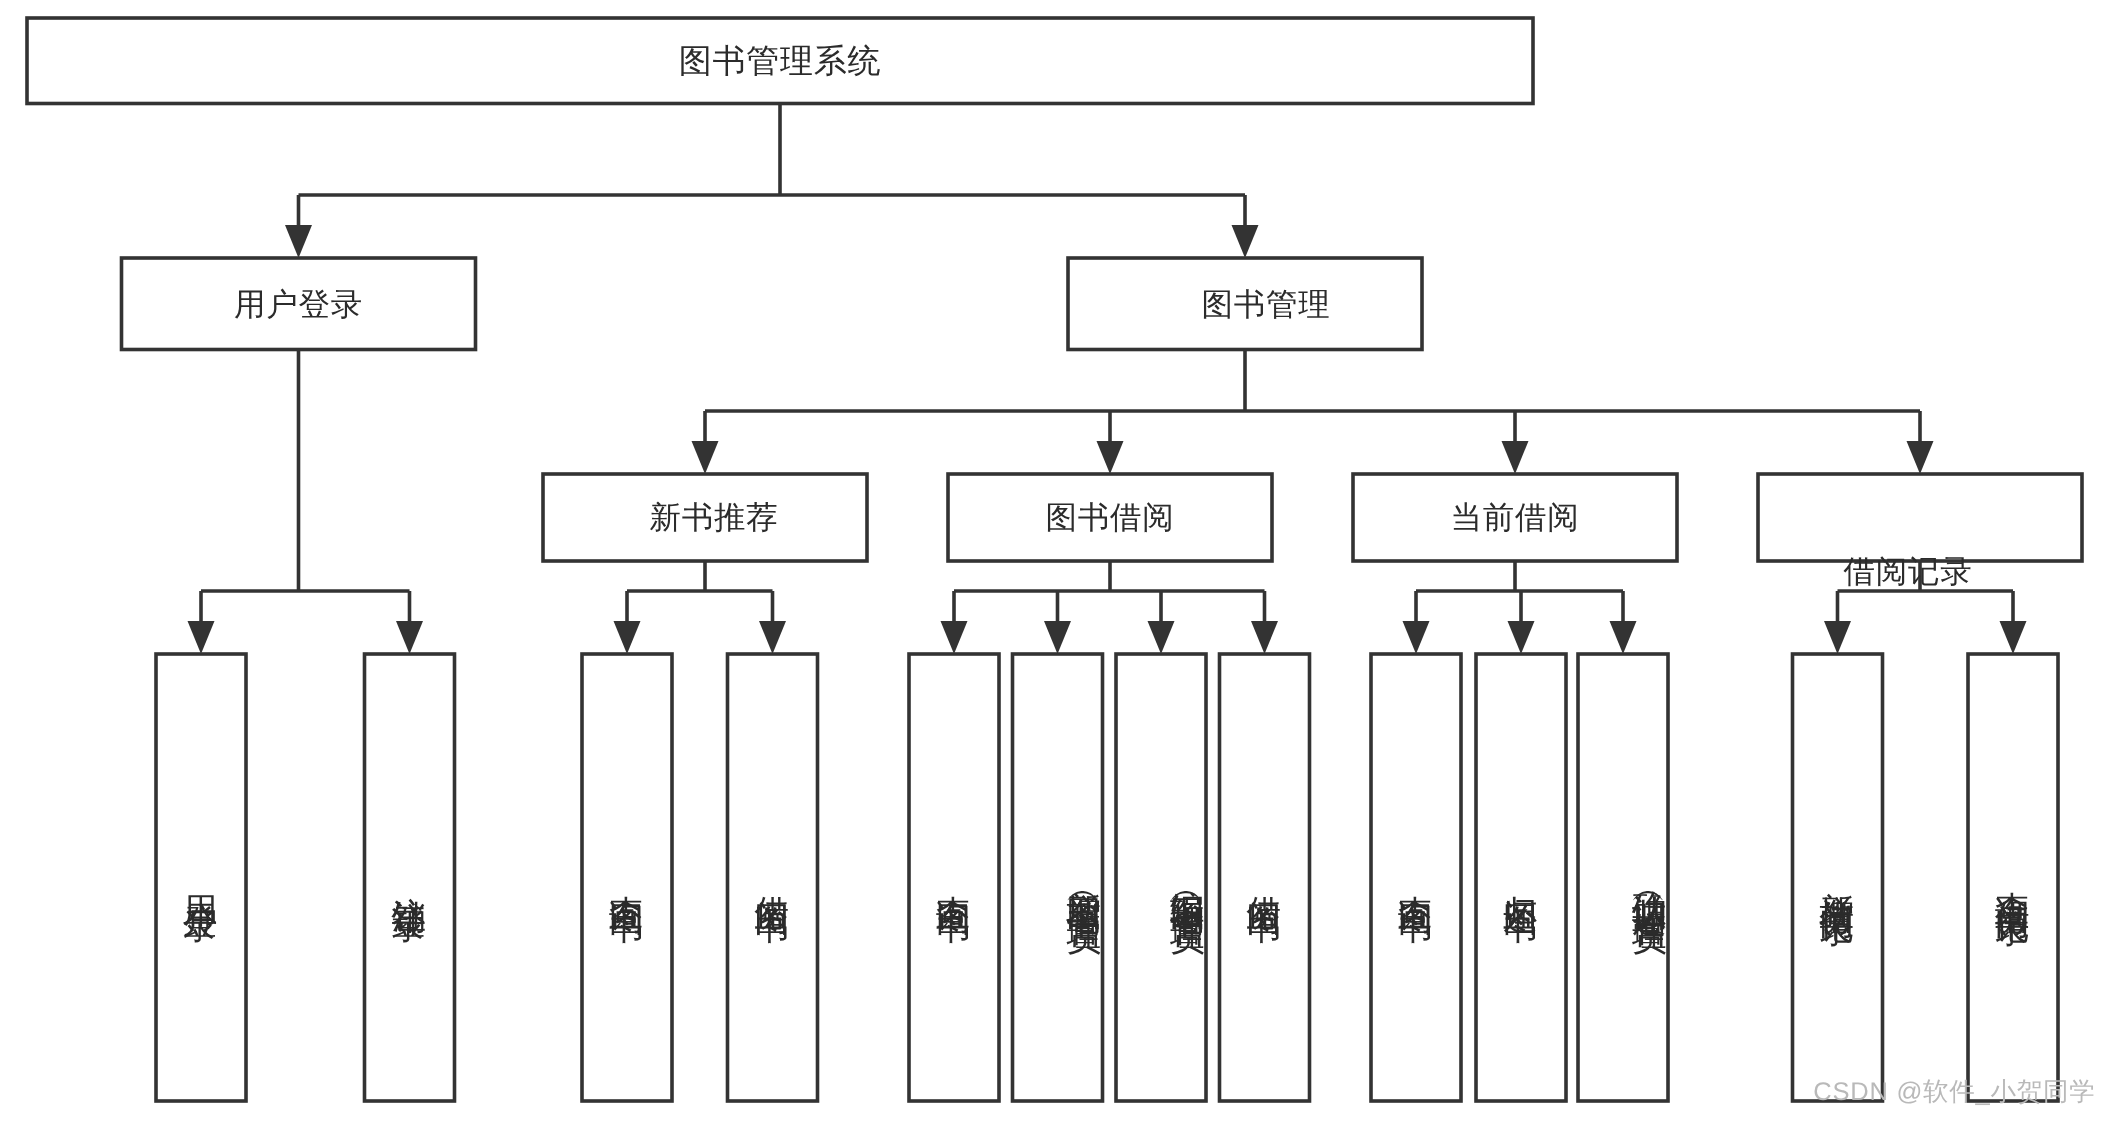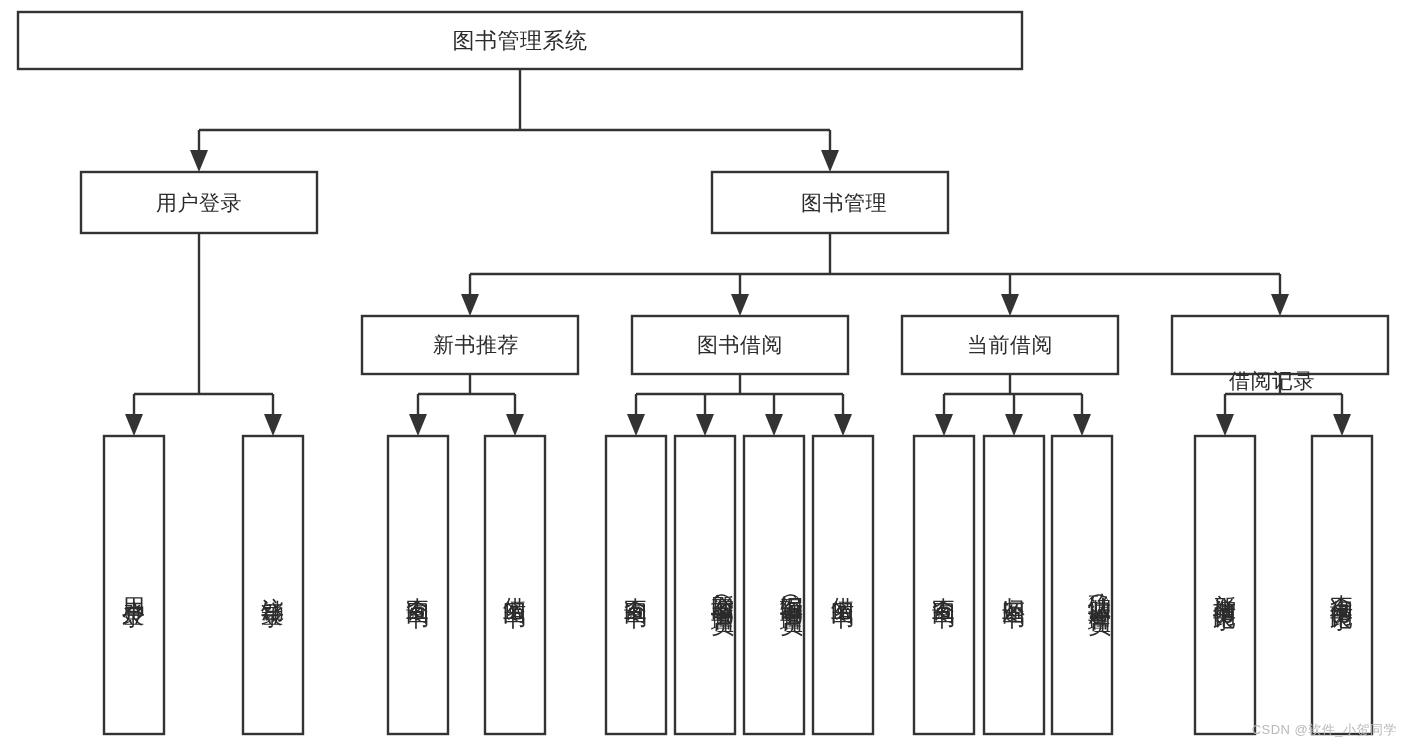--- a/index.html
+++ b/index.html
@@ -69,21 +69,21 @@
     box-sizing: border-box;
   }
   .node-label.vertical.short {
     align-items: center;
     padding-top: 0;
   }
   .watermark {
     position: absolute;
     right: 8px;
     bottom: 8px;
-    font-size: 13px;
+    font-size: 17px;
     color: #b9b9b9;
     letter-spacing: 0.5px;
     font-family: "Liberation Sans", "DejaVu Sans", sans-serif;
     white-space: nowrap;
   }
 </style>
 </head>
 <body>
 
 <div id="diagram-root">

